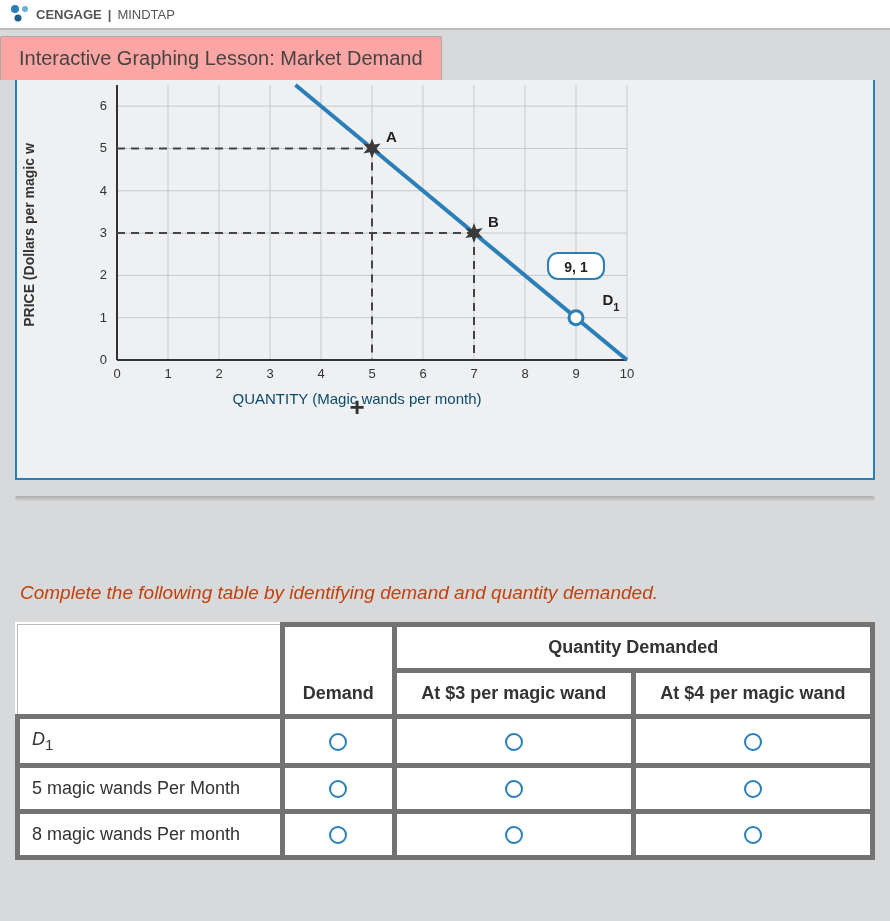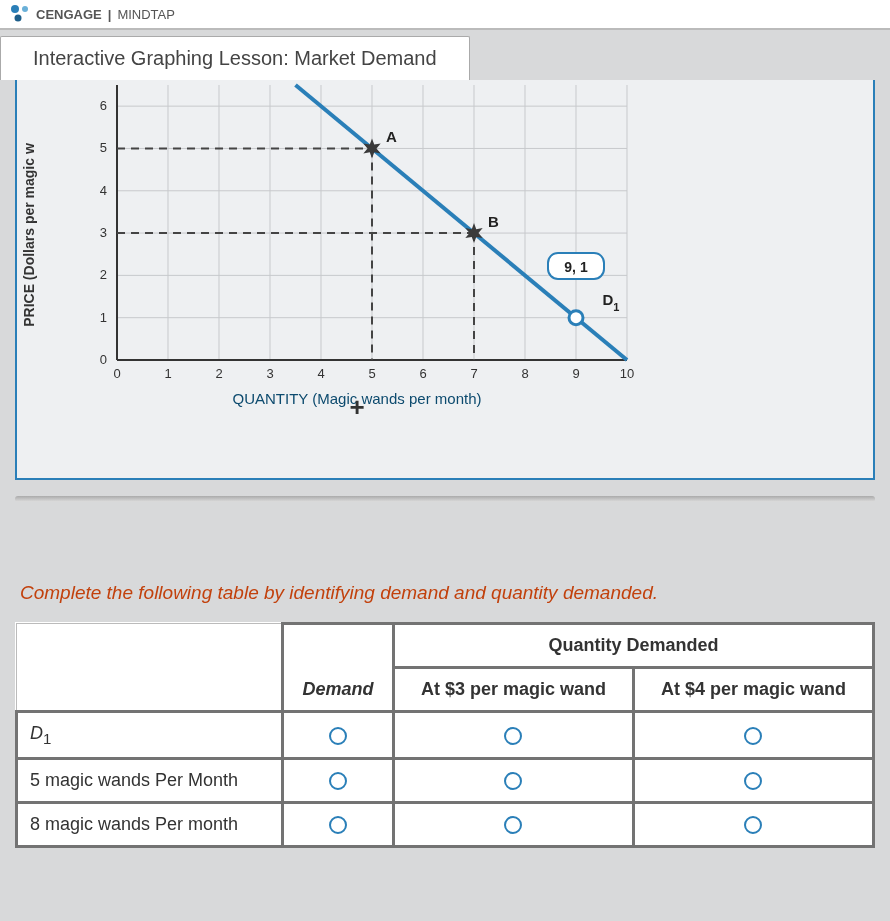--- a/index.html
+++ b/index.html
@@ -18,24 +18,24 @@
     font-size: 13px;
     color: #555;
     border-bottom: 2px solid #bbb;
     display: flex;
     align-items: center;
     gap: 6px;
   }
   .brand-logo { display:inline-block; }
   .lesson-tab {
     display: inline-block;
-    background: #ffffff;
+    background: #fca5a5;
     border: 1px solid #aaa;
     border-bottom: none;
-    padding: 10px 32px;
+    padding: 10px 18px;
     font-size: 20px;
     color: #444;
     margin-top: 6px;
     margin-left: 0;
     border-radius: 2px 2px 0 0;
   }
   .graph-panel {
     margin: 0 15px;
     border: 2px solid #2a7fb8;
     border-top: none;
@@ -88,21 +88,21 @@
   }
   table.answer {
     margin: 0 15px;
     width: calc(100% - 30px);
     border-collapse: collapse;
     background: #fff;
     font-size: 18px;
     color: #333;
   }
   table.answer th, table.answer td {
-    border: 3px solid #737373;
+    border: 5px solid #737373;
     padding: 10px 12px;
     text-align: center;
   }
   table.answer th.group {
     border-bottom: 2px solid #333;
     font-weight: bold;
   }
   table.answer th.rowhead-blank {
     border: 1px solid #bbb;
     background: #fff;
@@ -217,21 +217,21 @@
 <div class="divider"></div>
 
 
 <p class="instruction">Complete the following table by identifying demand and quantity demanded.</p>
 
 
 <table class="answer">
   <thead>
     <tr>
       <th class="rowhead-blank" rowspan="2"></th>
-      <th rowspan="2" style="vertical-align:bottom;font-weight:bold;font-style:italic;">Demand</th>
+      <th rowspan="2" style="vertical-align:bottom;font-weight:bold;">Demand</th>
       <th colspan="2" class="group">Quantity Demanded</th>
     </tr>
     <tr>
       <th style="font-weight:bold;">At $3 per magic wand</th>
       <th style="font-weight:bold;">At $4 per magic wand</th>
     </tr>
   </thead>
   <tbody id="answer-body">
       <tr>
         <td class="rowlabel"><span style="font-style:italic;">D</span><sub>1</sub></td>

